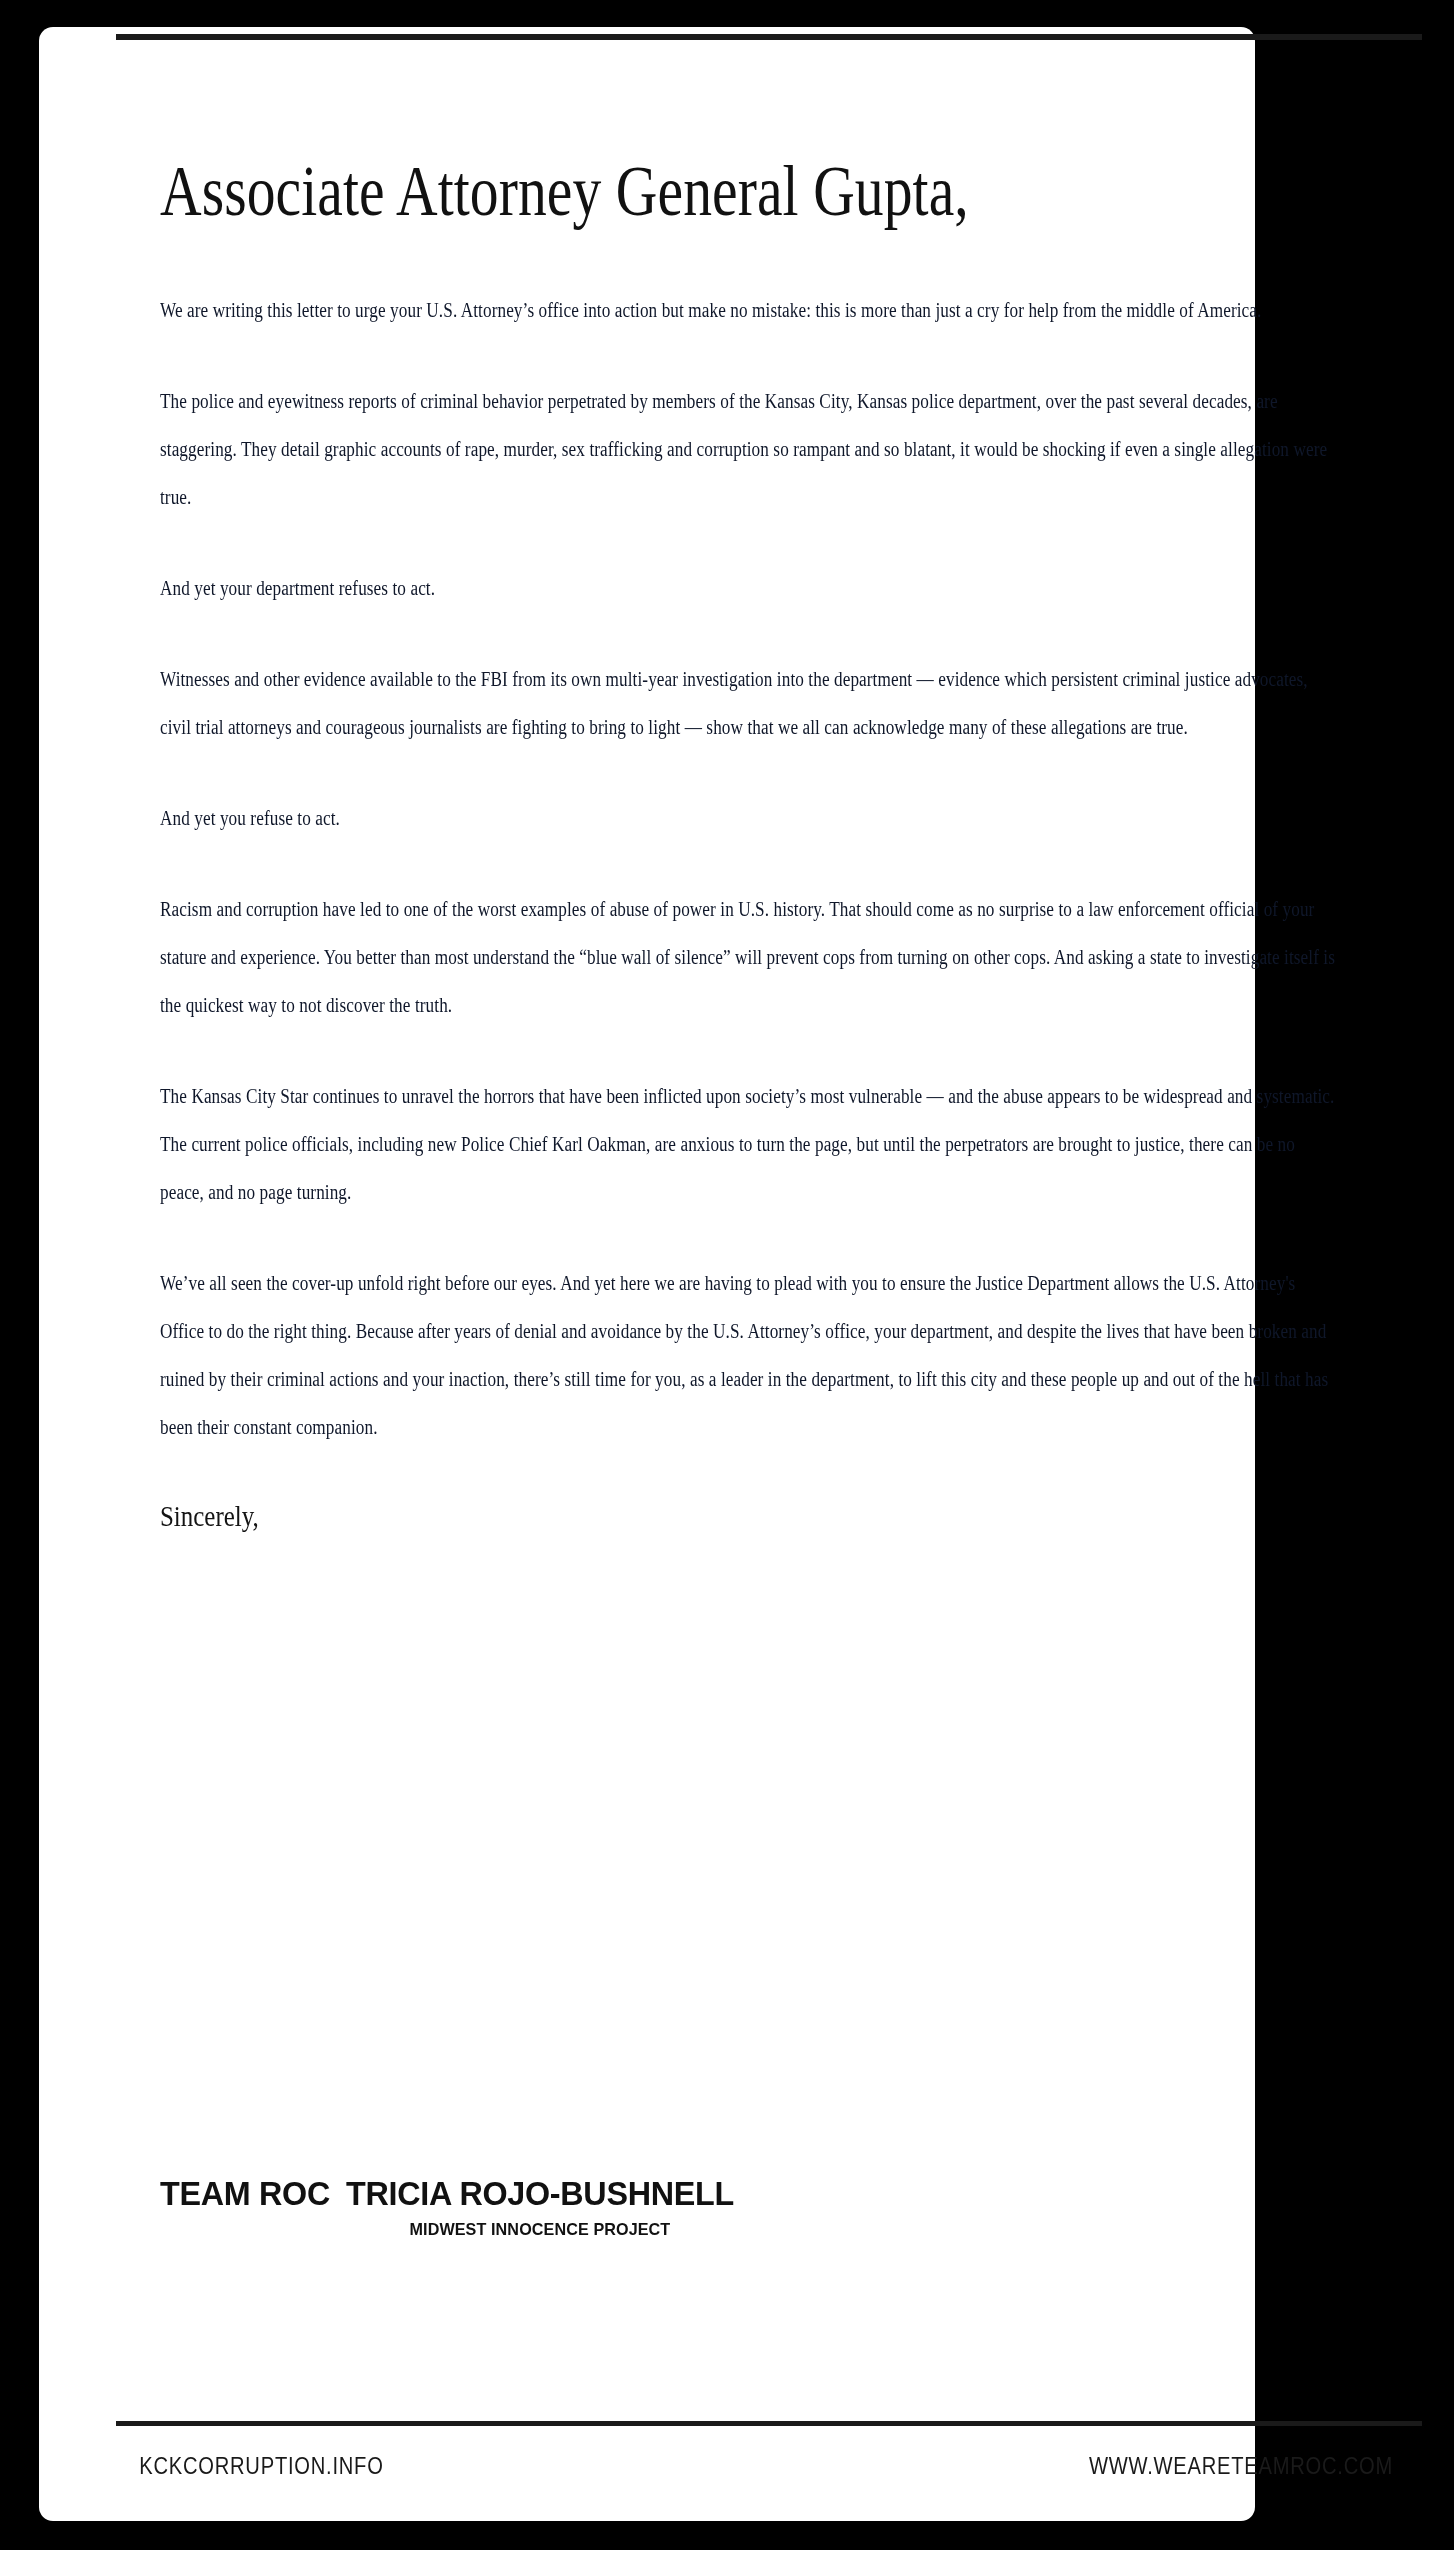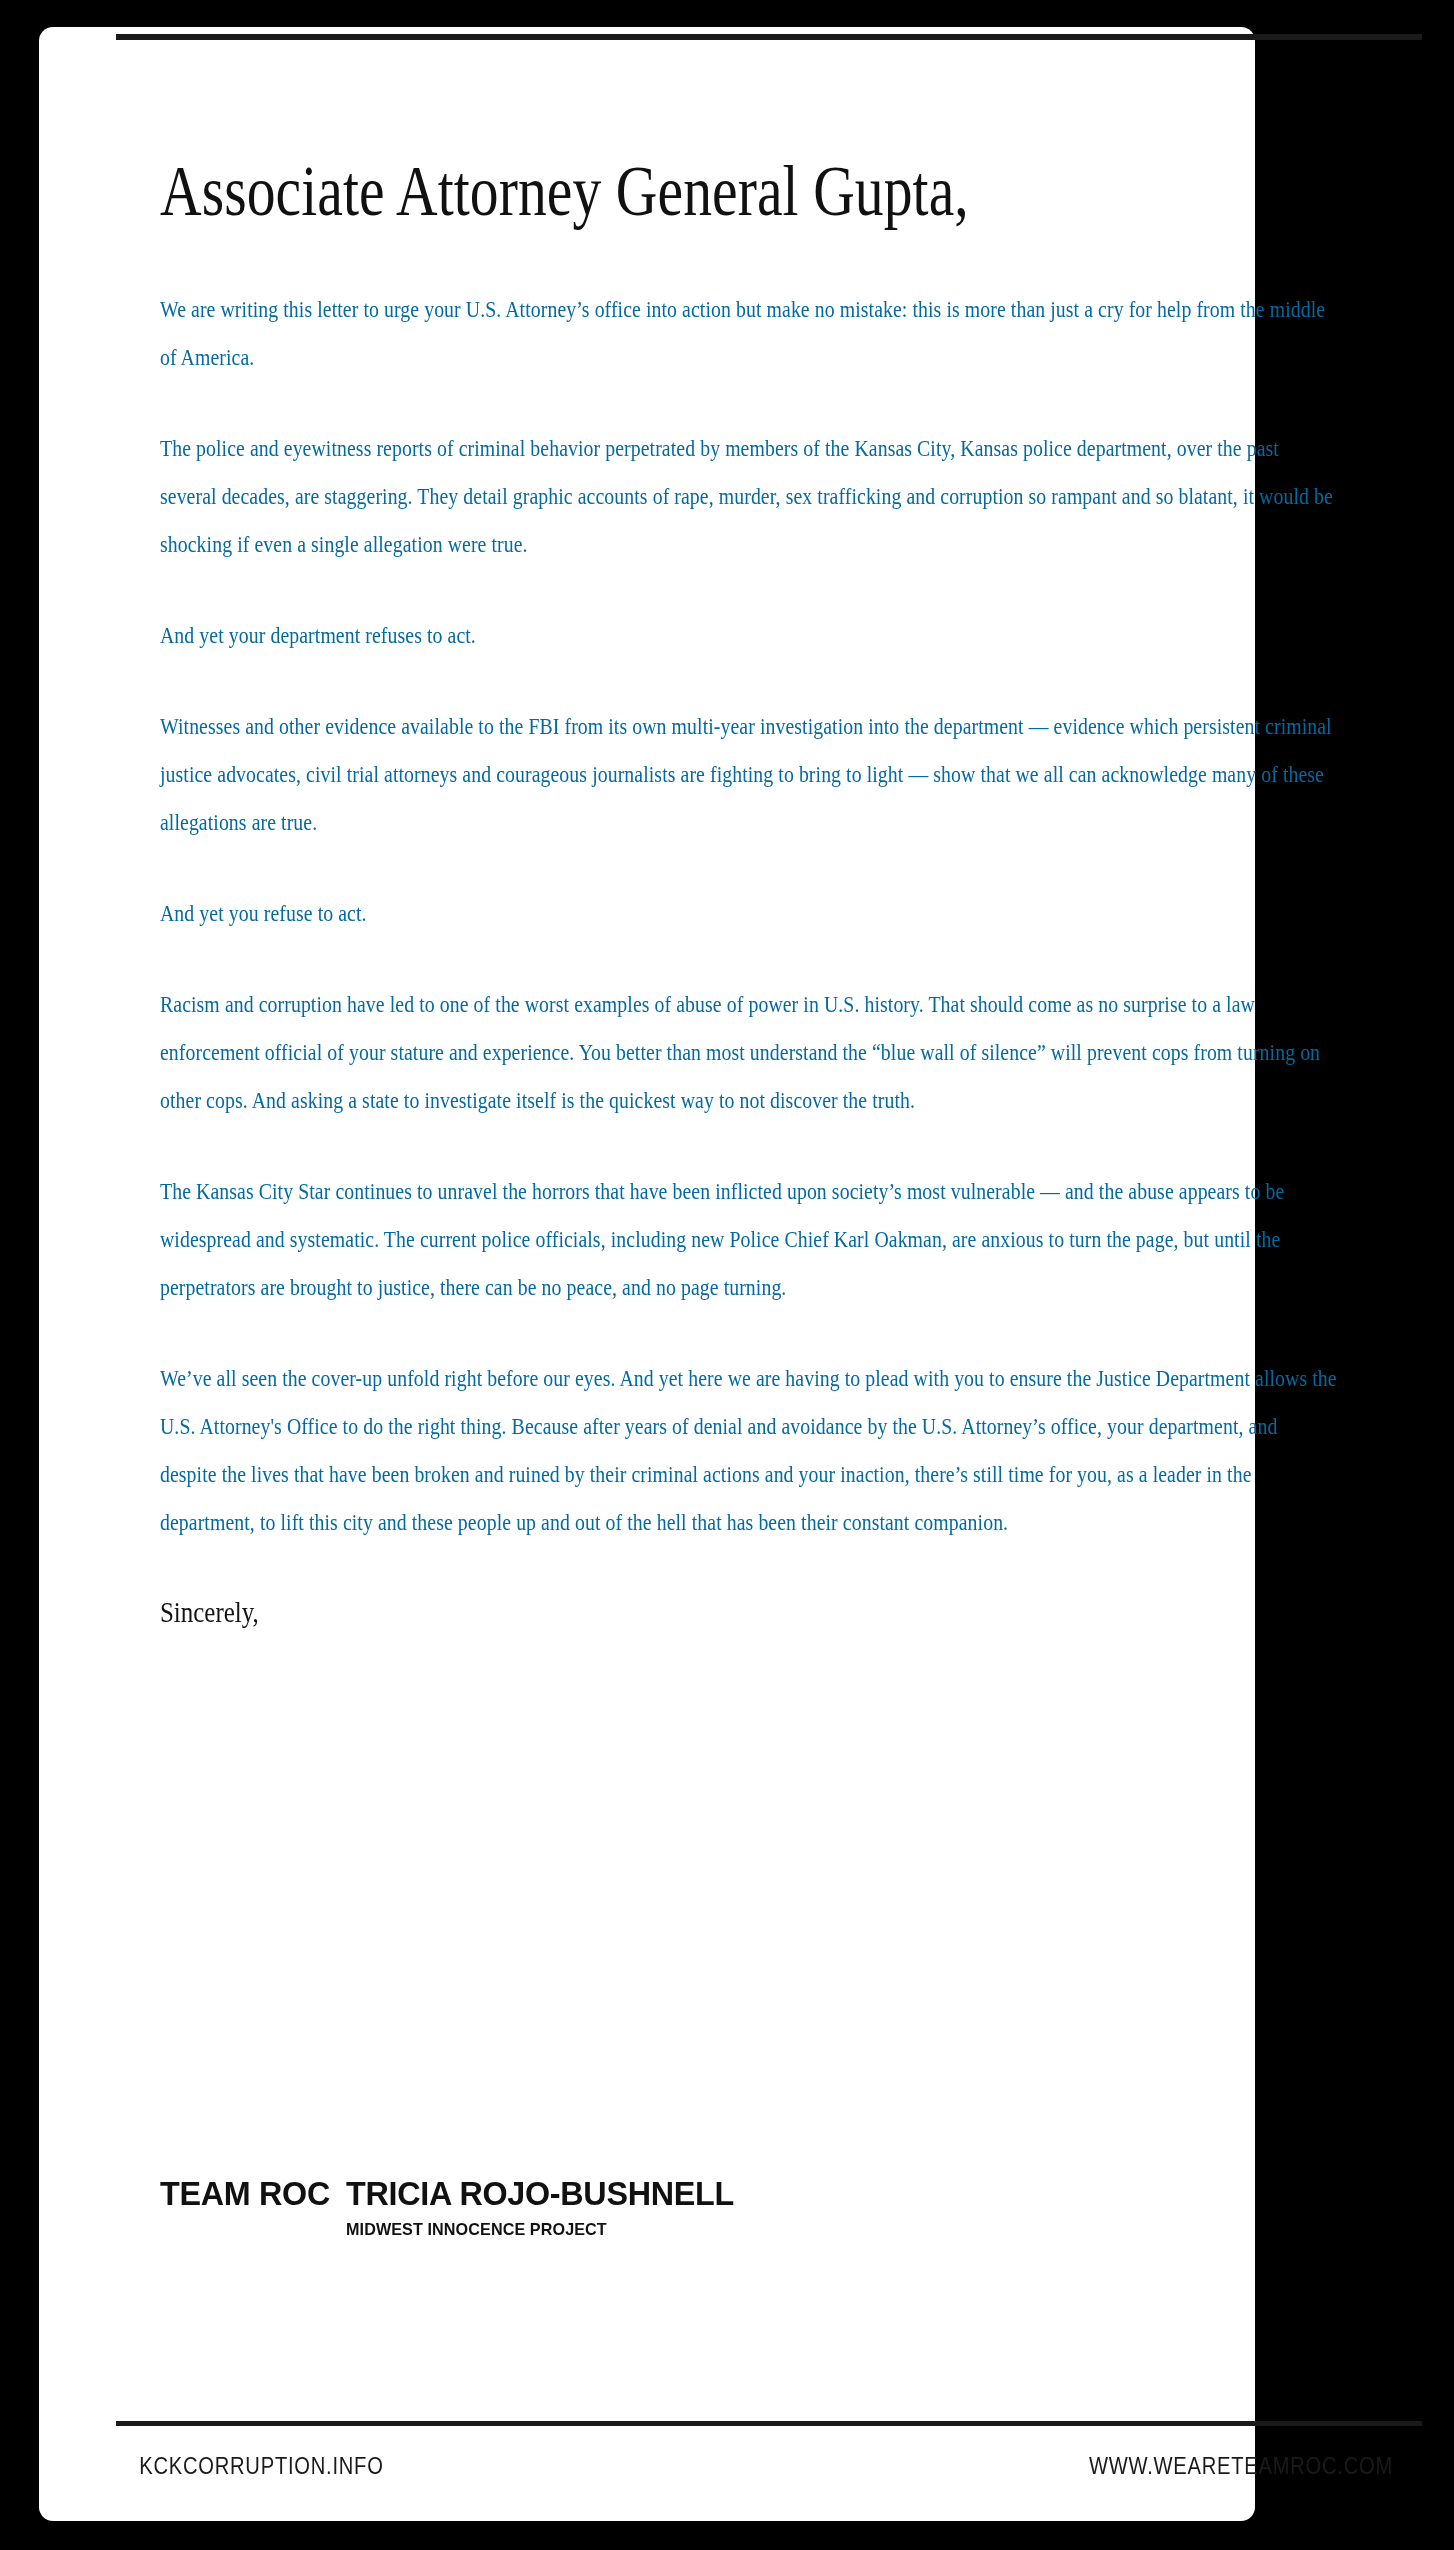--- a/index.html
+++ b/index.html
@@ -58,23 +58,23 @@
     line-height: 1.02;
     letter-spacing: 0.1px;
     color: #111111;
     margin: 0 0 58px 0;
     transform: scaleX(0.80);
     transform-origin: left center;
     white-space: nowrap;
   }
 
   .body-block {
-    font-size: 23px;
+    font-size: 20px;
     line-height: 48px;
-    color: #0369a1;
+    color: #0f172a;
     letter-spacing: 0.1px;
   }
   .para {
     margin: 0 0 43px 0;
     transform: scaleX(0.86);
     transform-origin: left top;
     width: 116.2%;
   }
   .para:last-child { margin-bottom: 0; }
 
@@ -95,20 +95,21 @@
     width: 1179px;
     display: flex;
     align-items: flex-start;
   }
   .sig-col-left {
     width: 186px;
     flex: 0 0 186px;
   }
   .sig-col-right {
     flex: 0 0 auto;
+    text-align: center;
   }
   .sig-name {
     font-family: "Liberation Sans", "DejaVu Sans", sans-serif;
     font-weight: 700;
     font-size: 34px;
     line-height: 37px;
     letter-spacing: -0.3px;
     color: #111111;
     transform: scaleX(0.95);
     transform-origin: left top;

